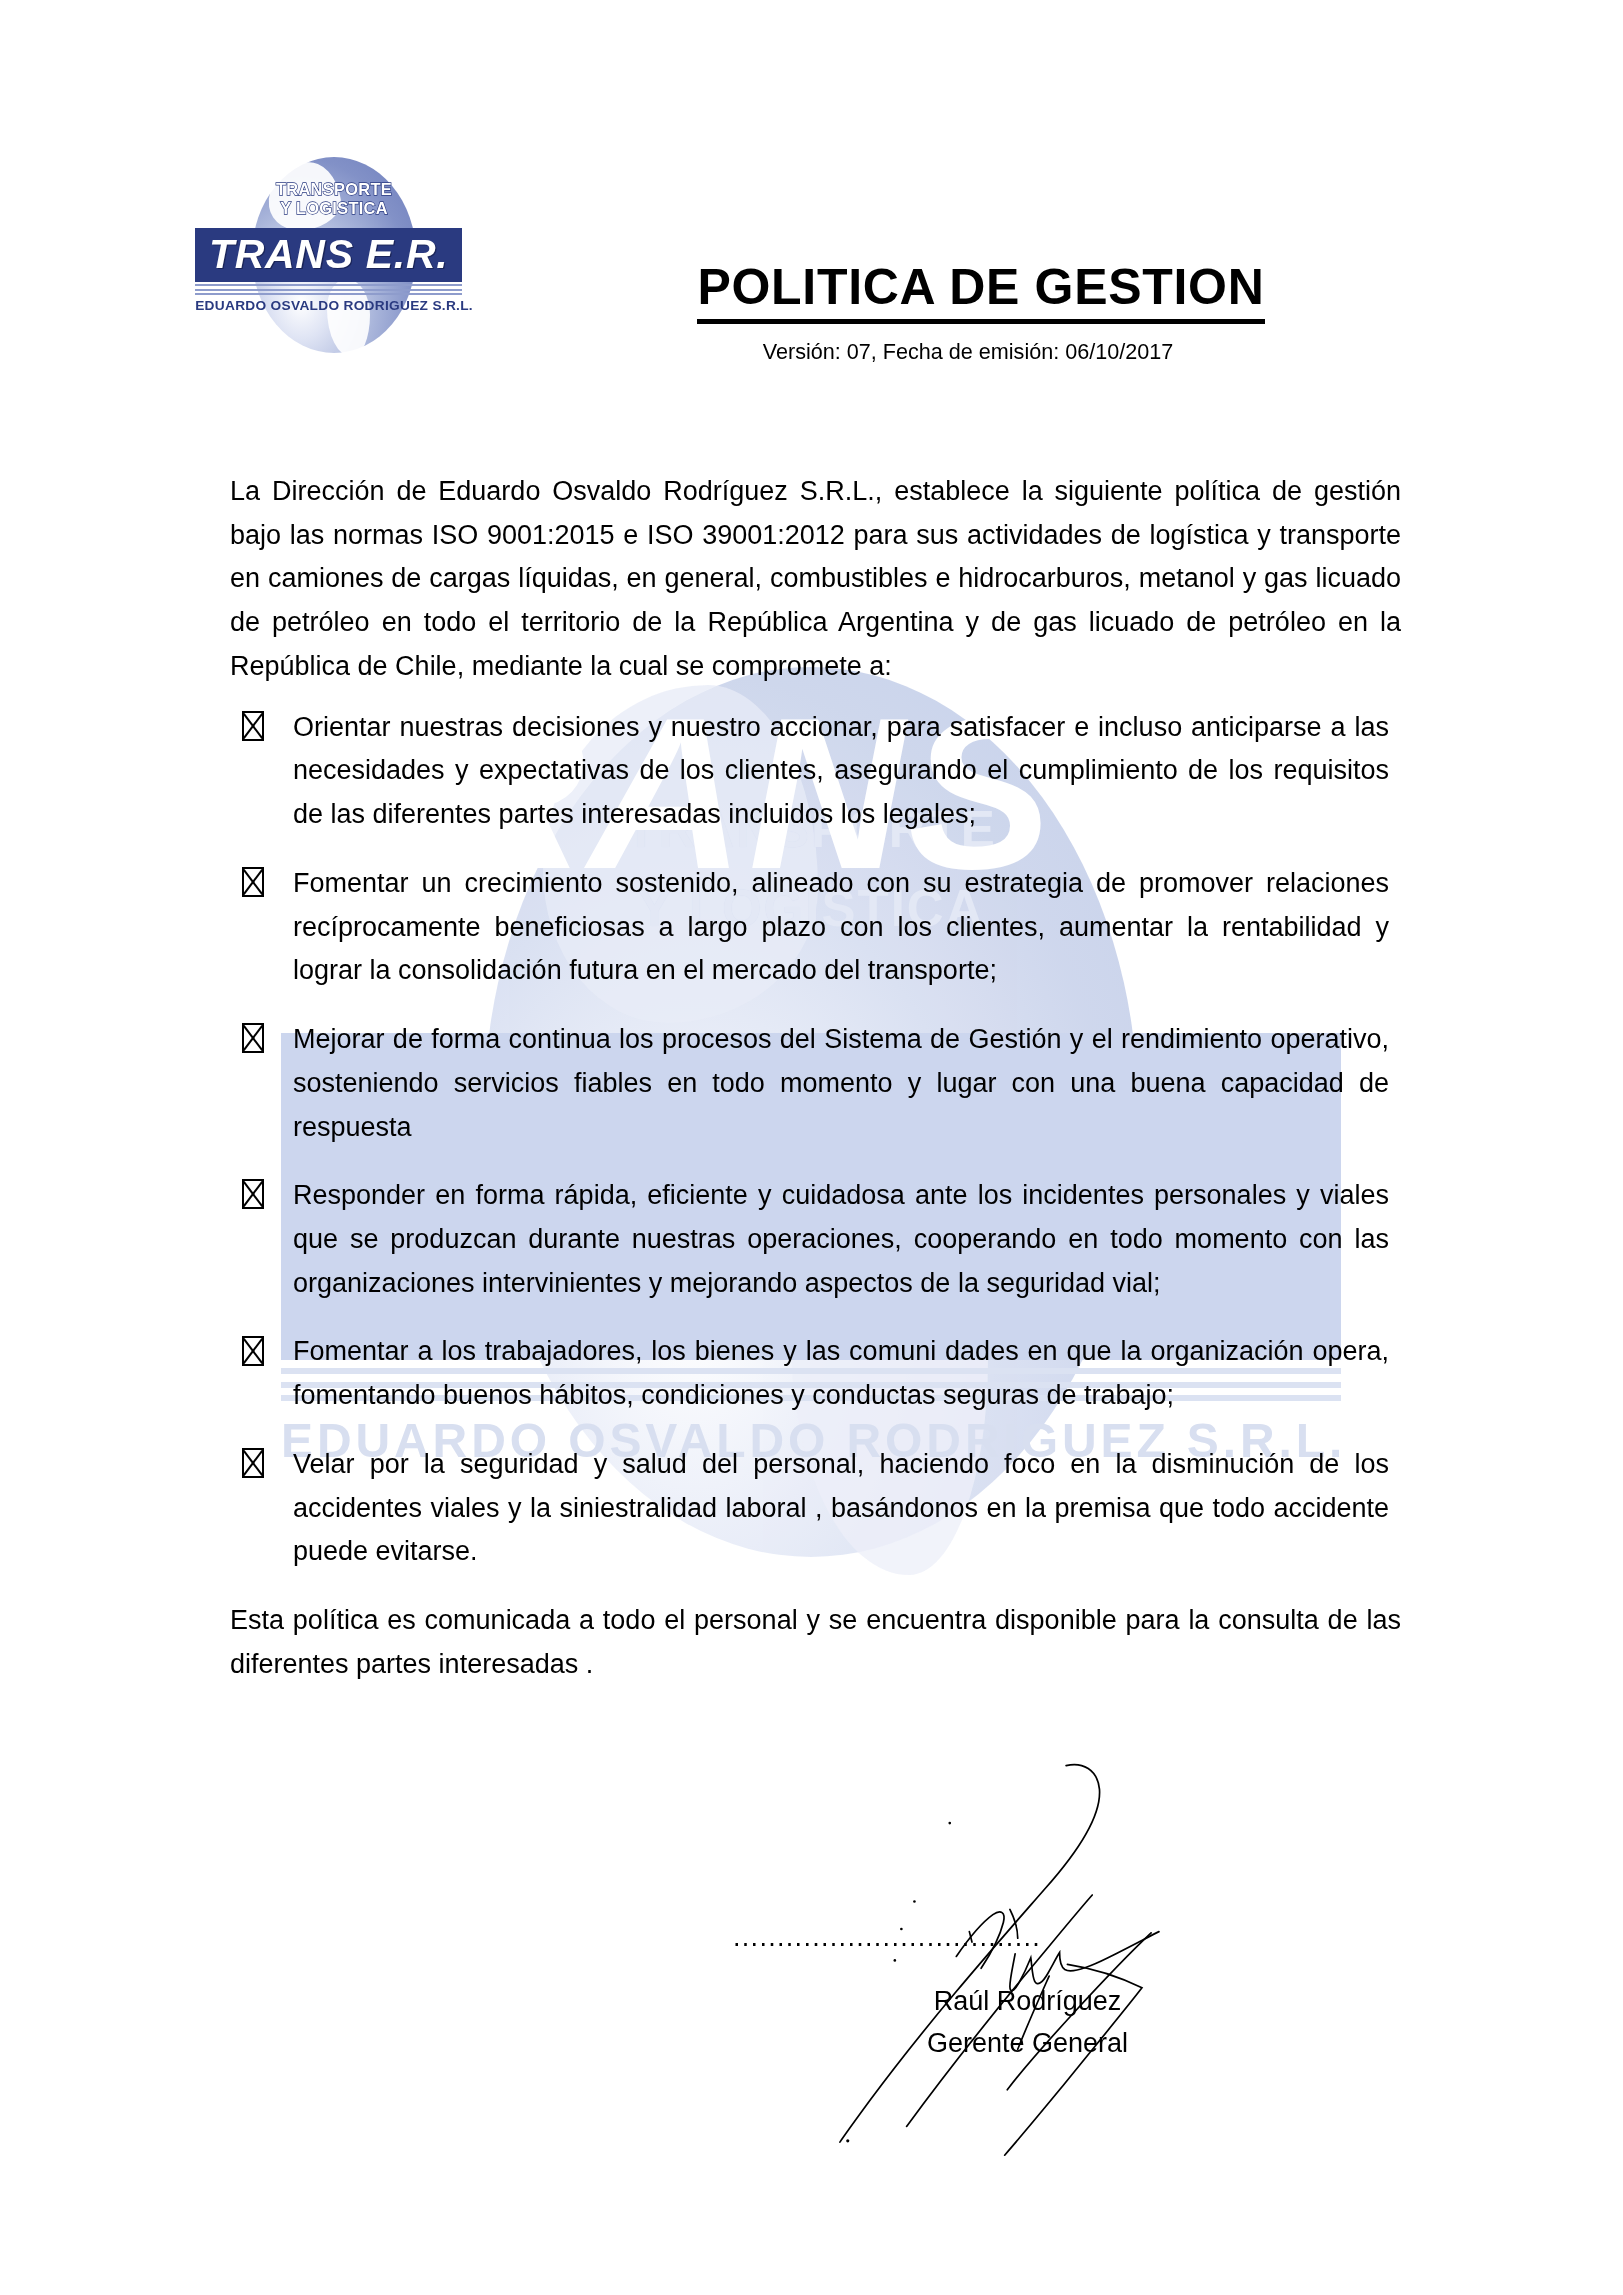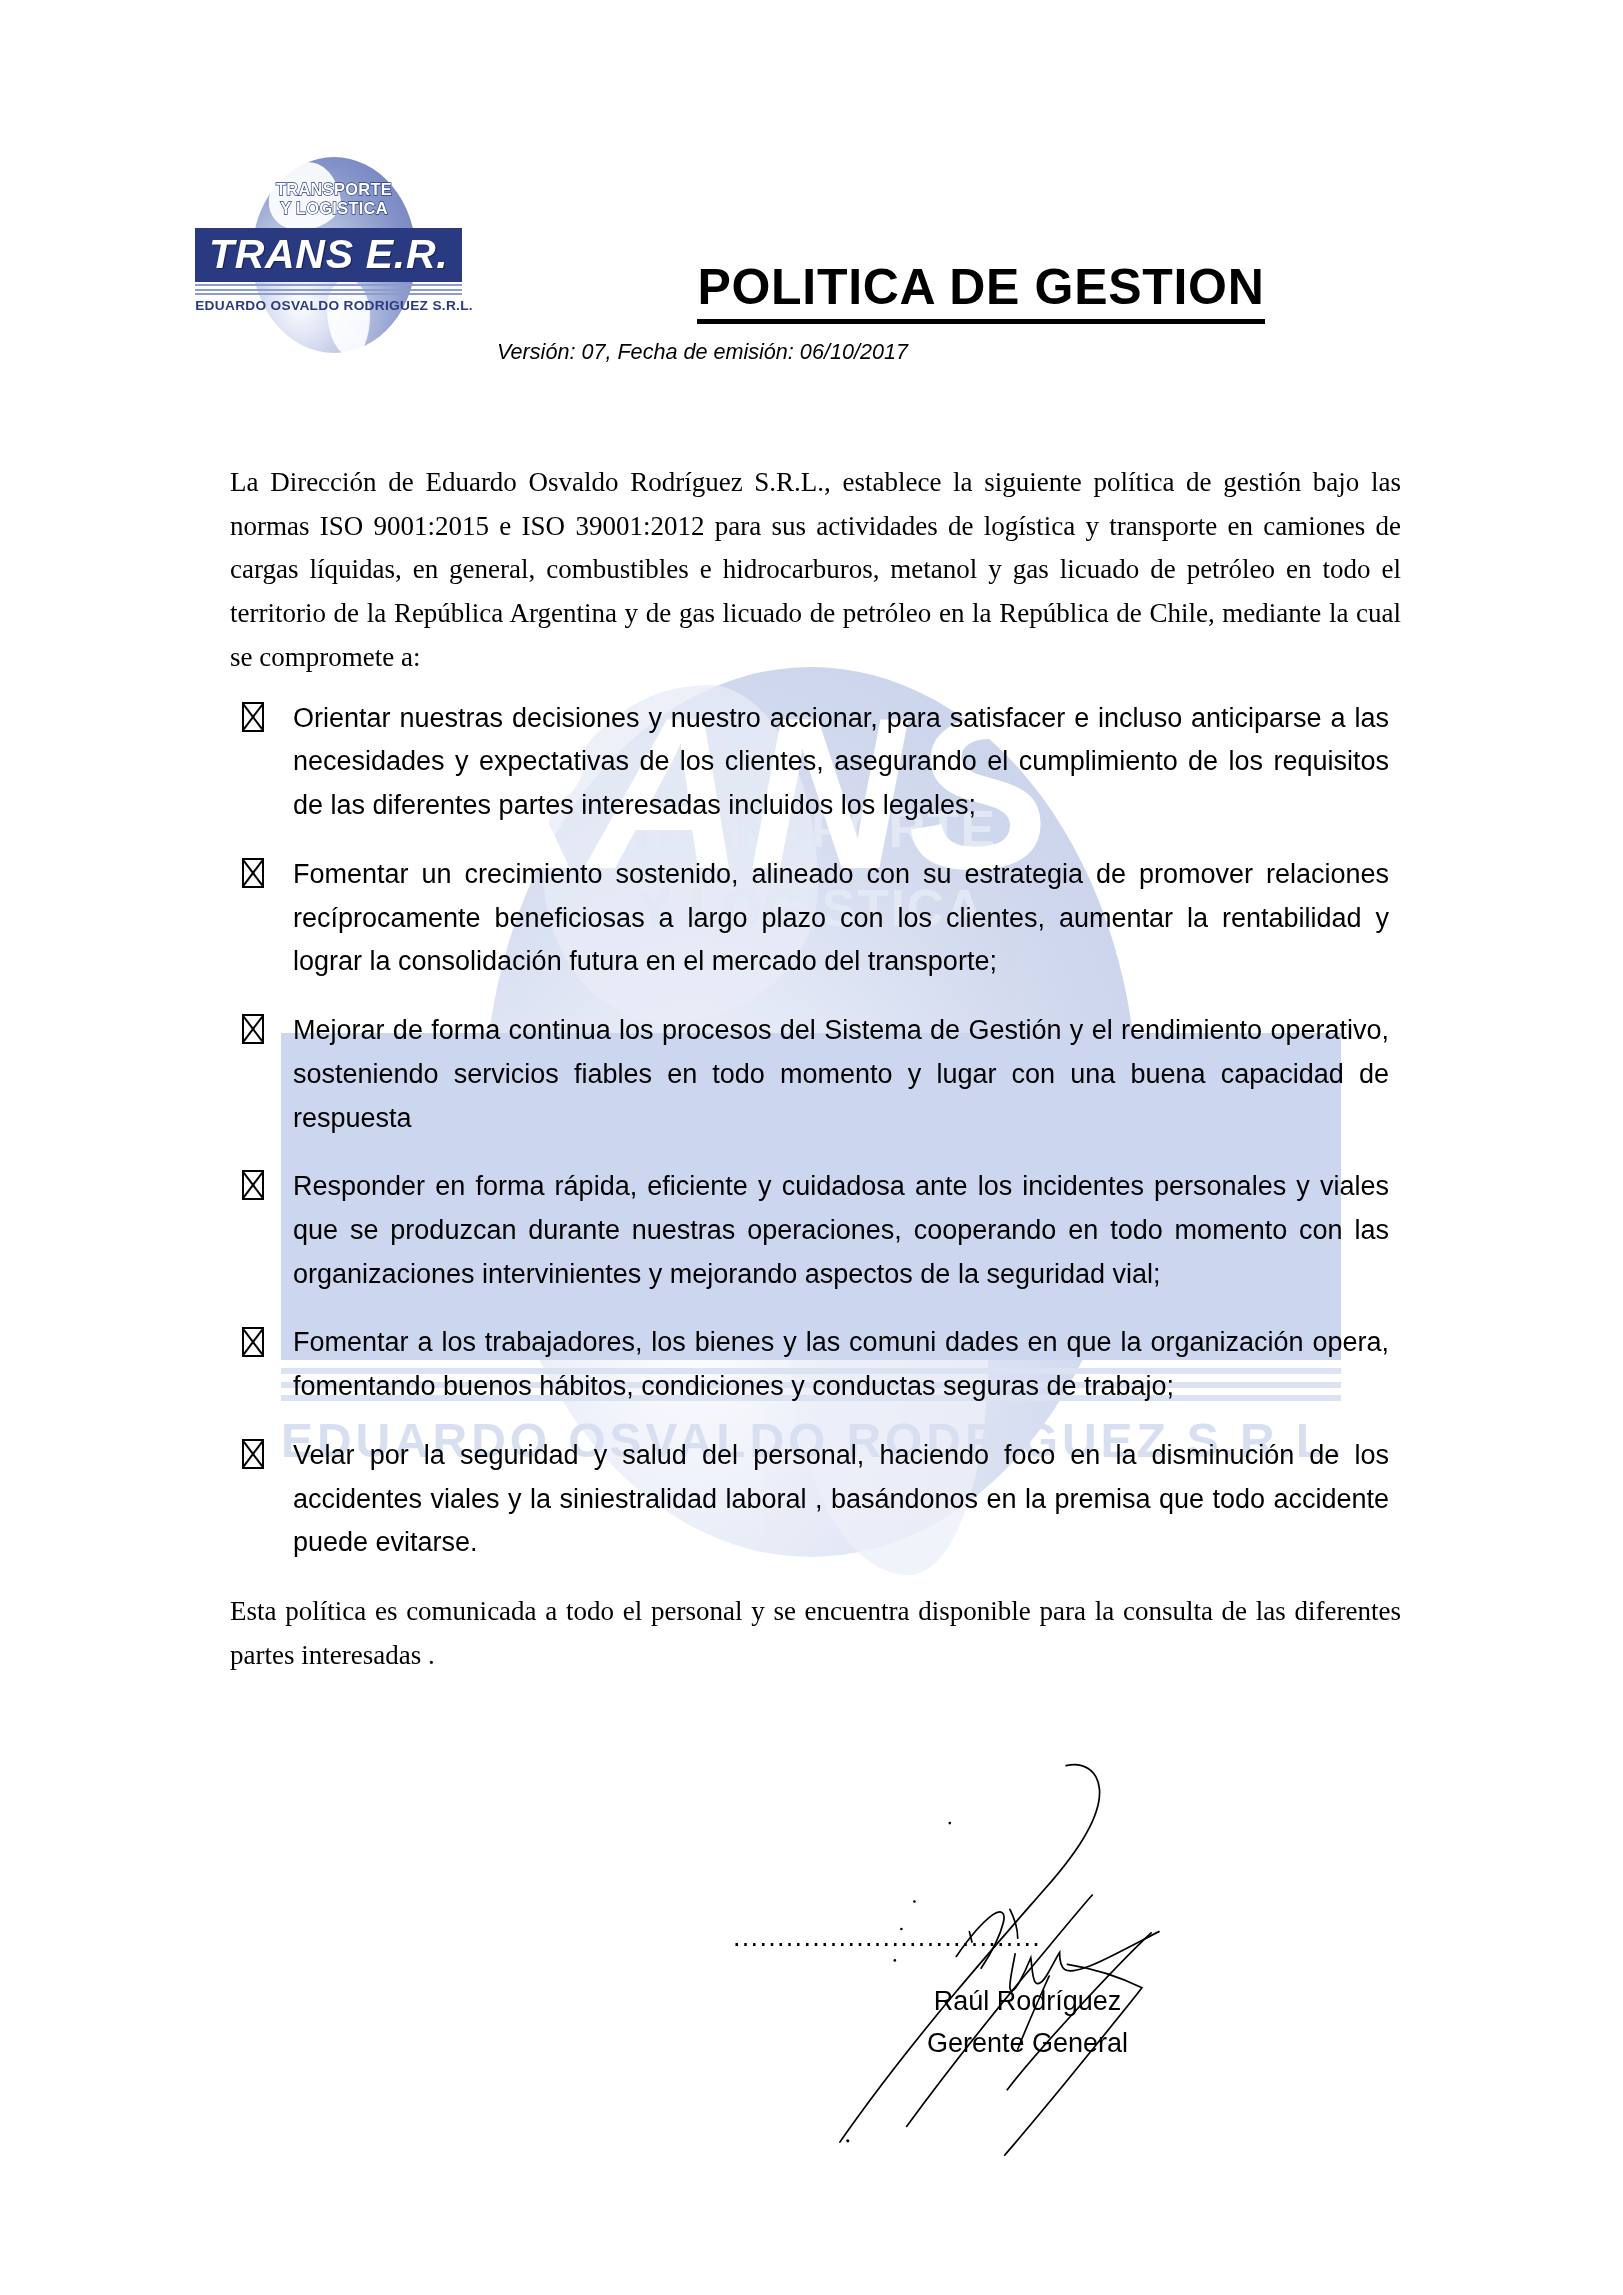--- a/index.html
+++ b/index.html
@@ -239,41 +239,39 @@
   }
   .doc-title span {
     border-bottom: 5.2px solid #000;
     padding-bottom: 3.9px;
   }
   .doc-version {
     position: absolute;
     left: 497px;
     top: 339px;
     width: 942px;
-    text-align: left;
+    text-align: center;
     font-size: 21.6px;
     z-index: 3;
-    font-style: italic;
   }
 
   
   .content {
     position: absolute;
     left: 230px;
     top: 458px;
     width: 1171px;
     z-index: 2;
     font-size: 27px;
     line-height: 1.62;
   }
   p.para {
-    margin: 3px 0 17px 0;
+    margin: 12px 0 17px 0;
     text-align: justify;
     text-justify: inter-word;
-    font-family: Liberation Serif, serif;
   }
   p.para.last { margin-bottom: 0; }
 
   ul.bullets {
     list-style: none;
     margin: 12px;
     padding: 0;
   }
   ul.bullets li {
     position: relative;

